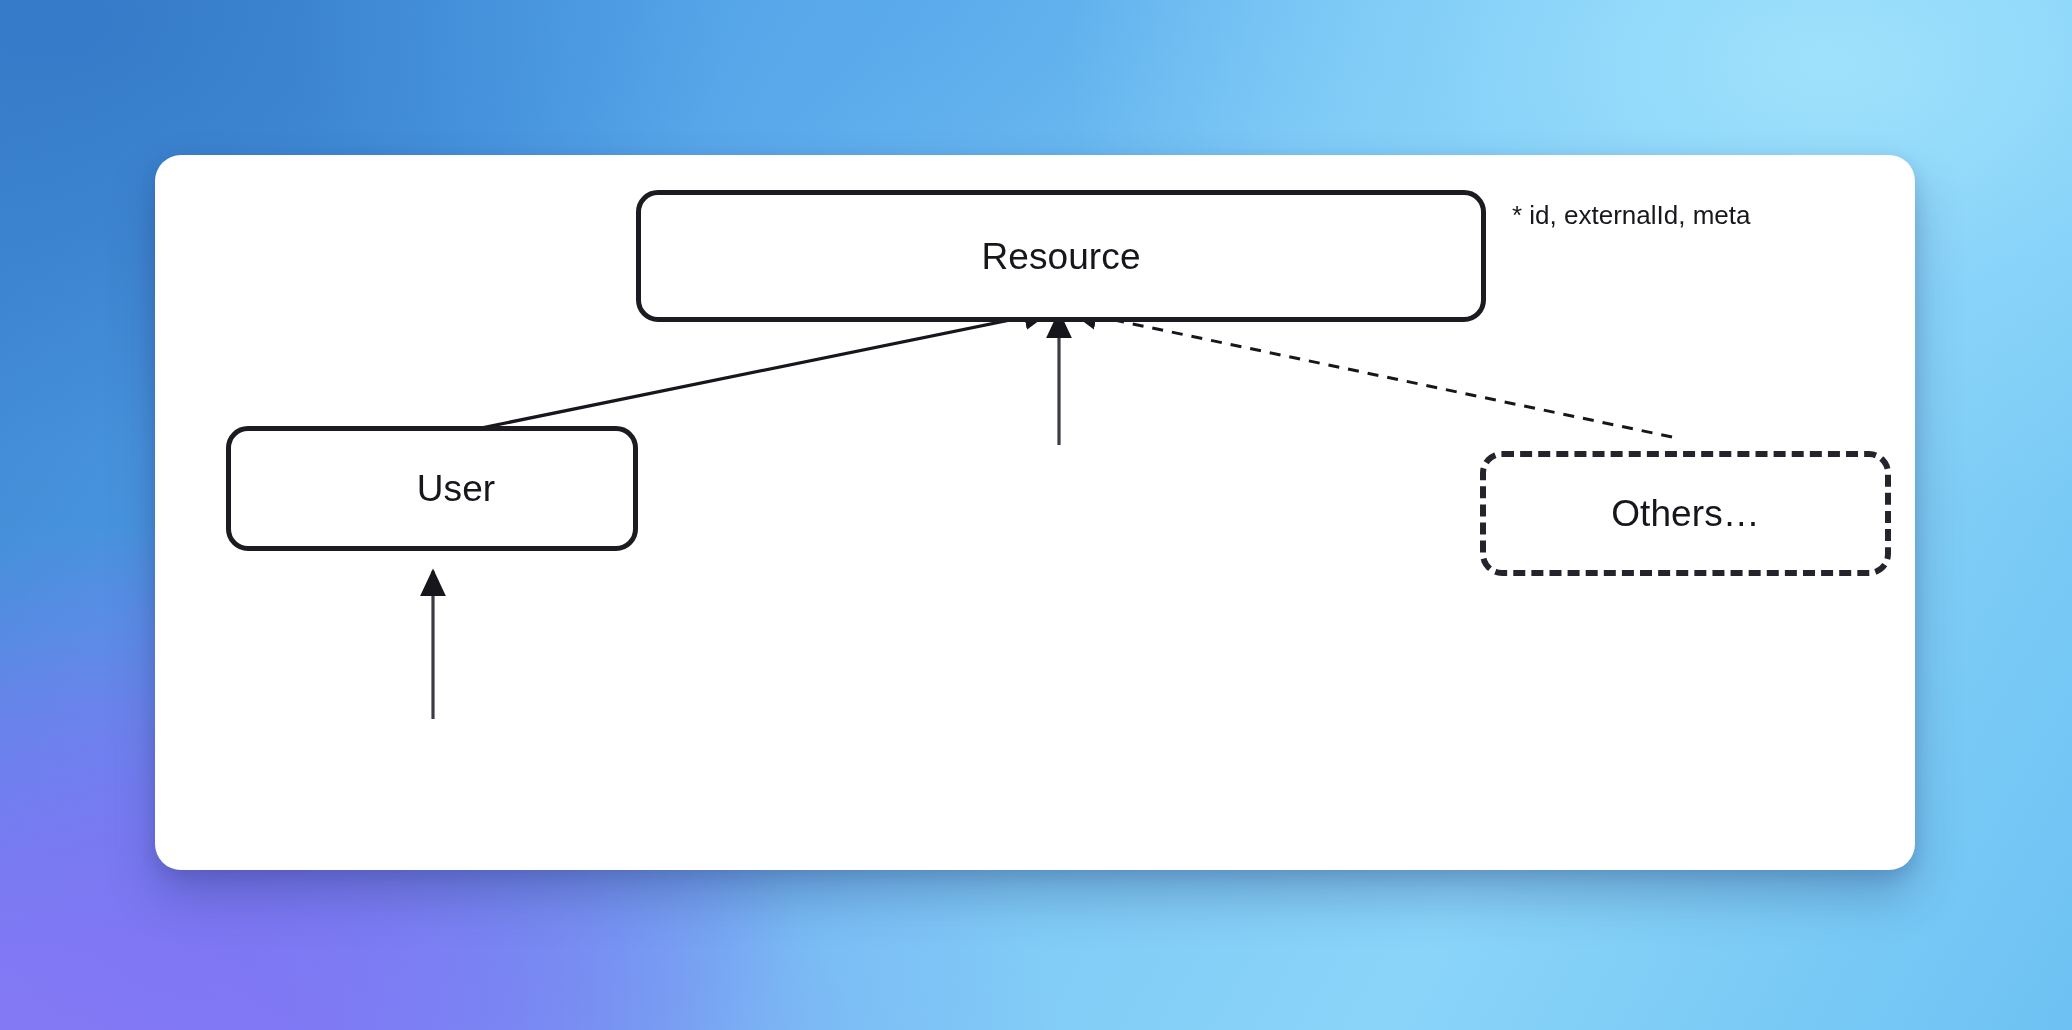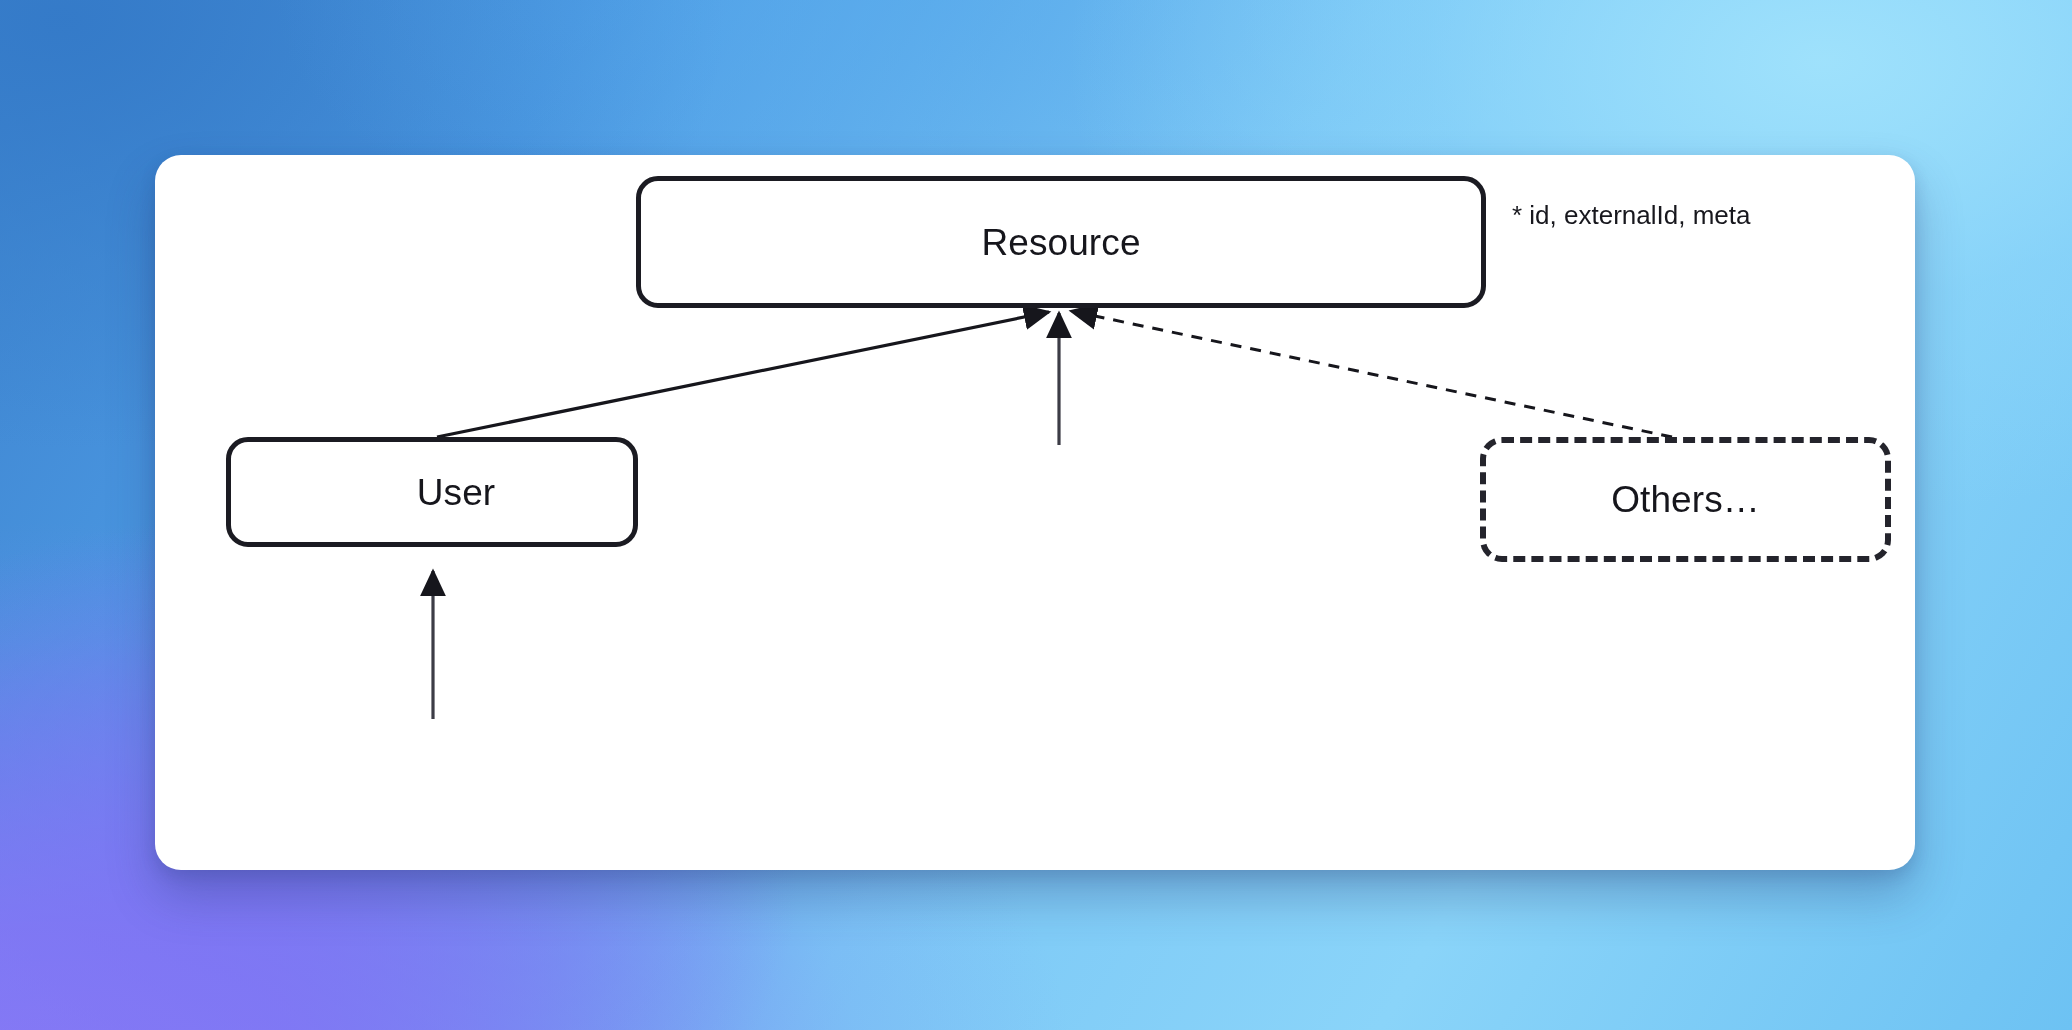--- a/index.html
+++ b/index.html
@@ -76,38 +76,39 @@
     border: 5px solid #1b1b22;
     border-radius: 22px;
     display: flex;
     align-items: center;
     justify-content: center;
     color: #16161c;
     font-size: 37px;
     line-height: 1;
     letter-spacing: 0.1px;
     font-family: "Liberation Sans", sans-serif;
+    margin-top: 14px;
   }
   .node.dashed {
     border-style: dashed;
     border-width: 6px;
     border-color: #24242c;
   }
 
   #node-resource {
     left: 636px;
     top: 176px;
     width: 850px;
     height: 132px;
   }
   #node-user {
     left: 226px;
-    top: 437px;
+    top: 412px;
     width: 412px;
-    height: 110px;
+    height: 125px;
     padding-left: 48px;
   }
   #node-group {
     left: 855px;
     top: 445px;
     width: 411px;
     height: 125px;
   }
   #node-others {
     left: 1480px;

